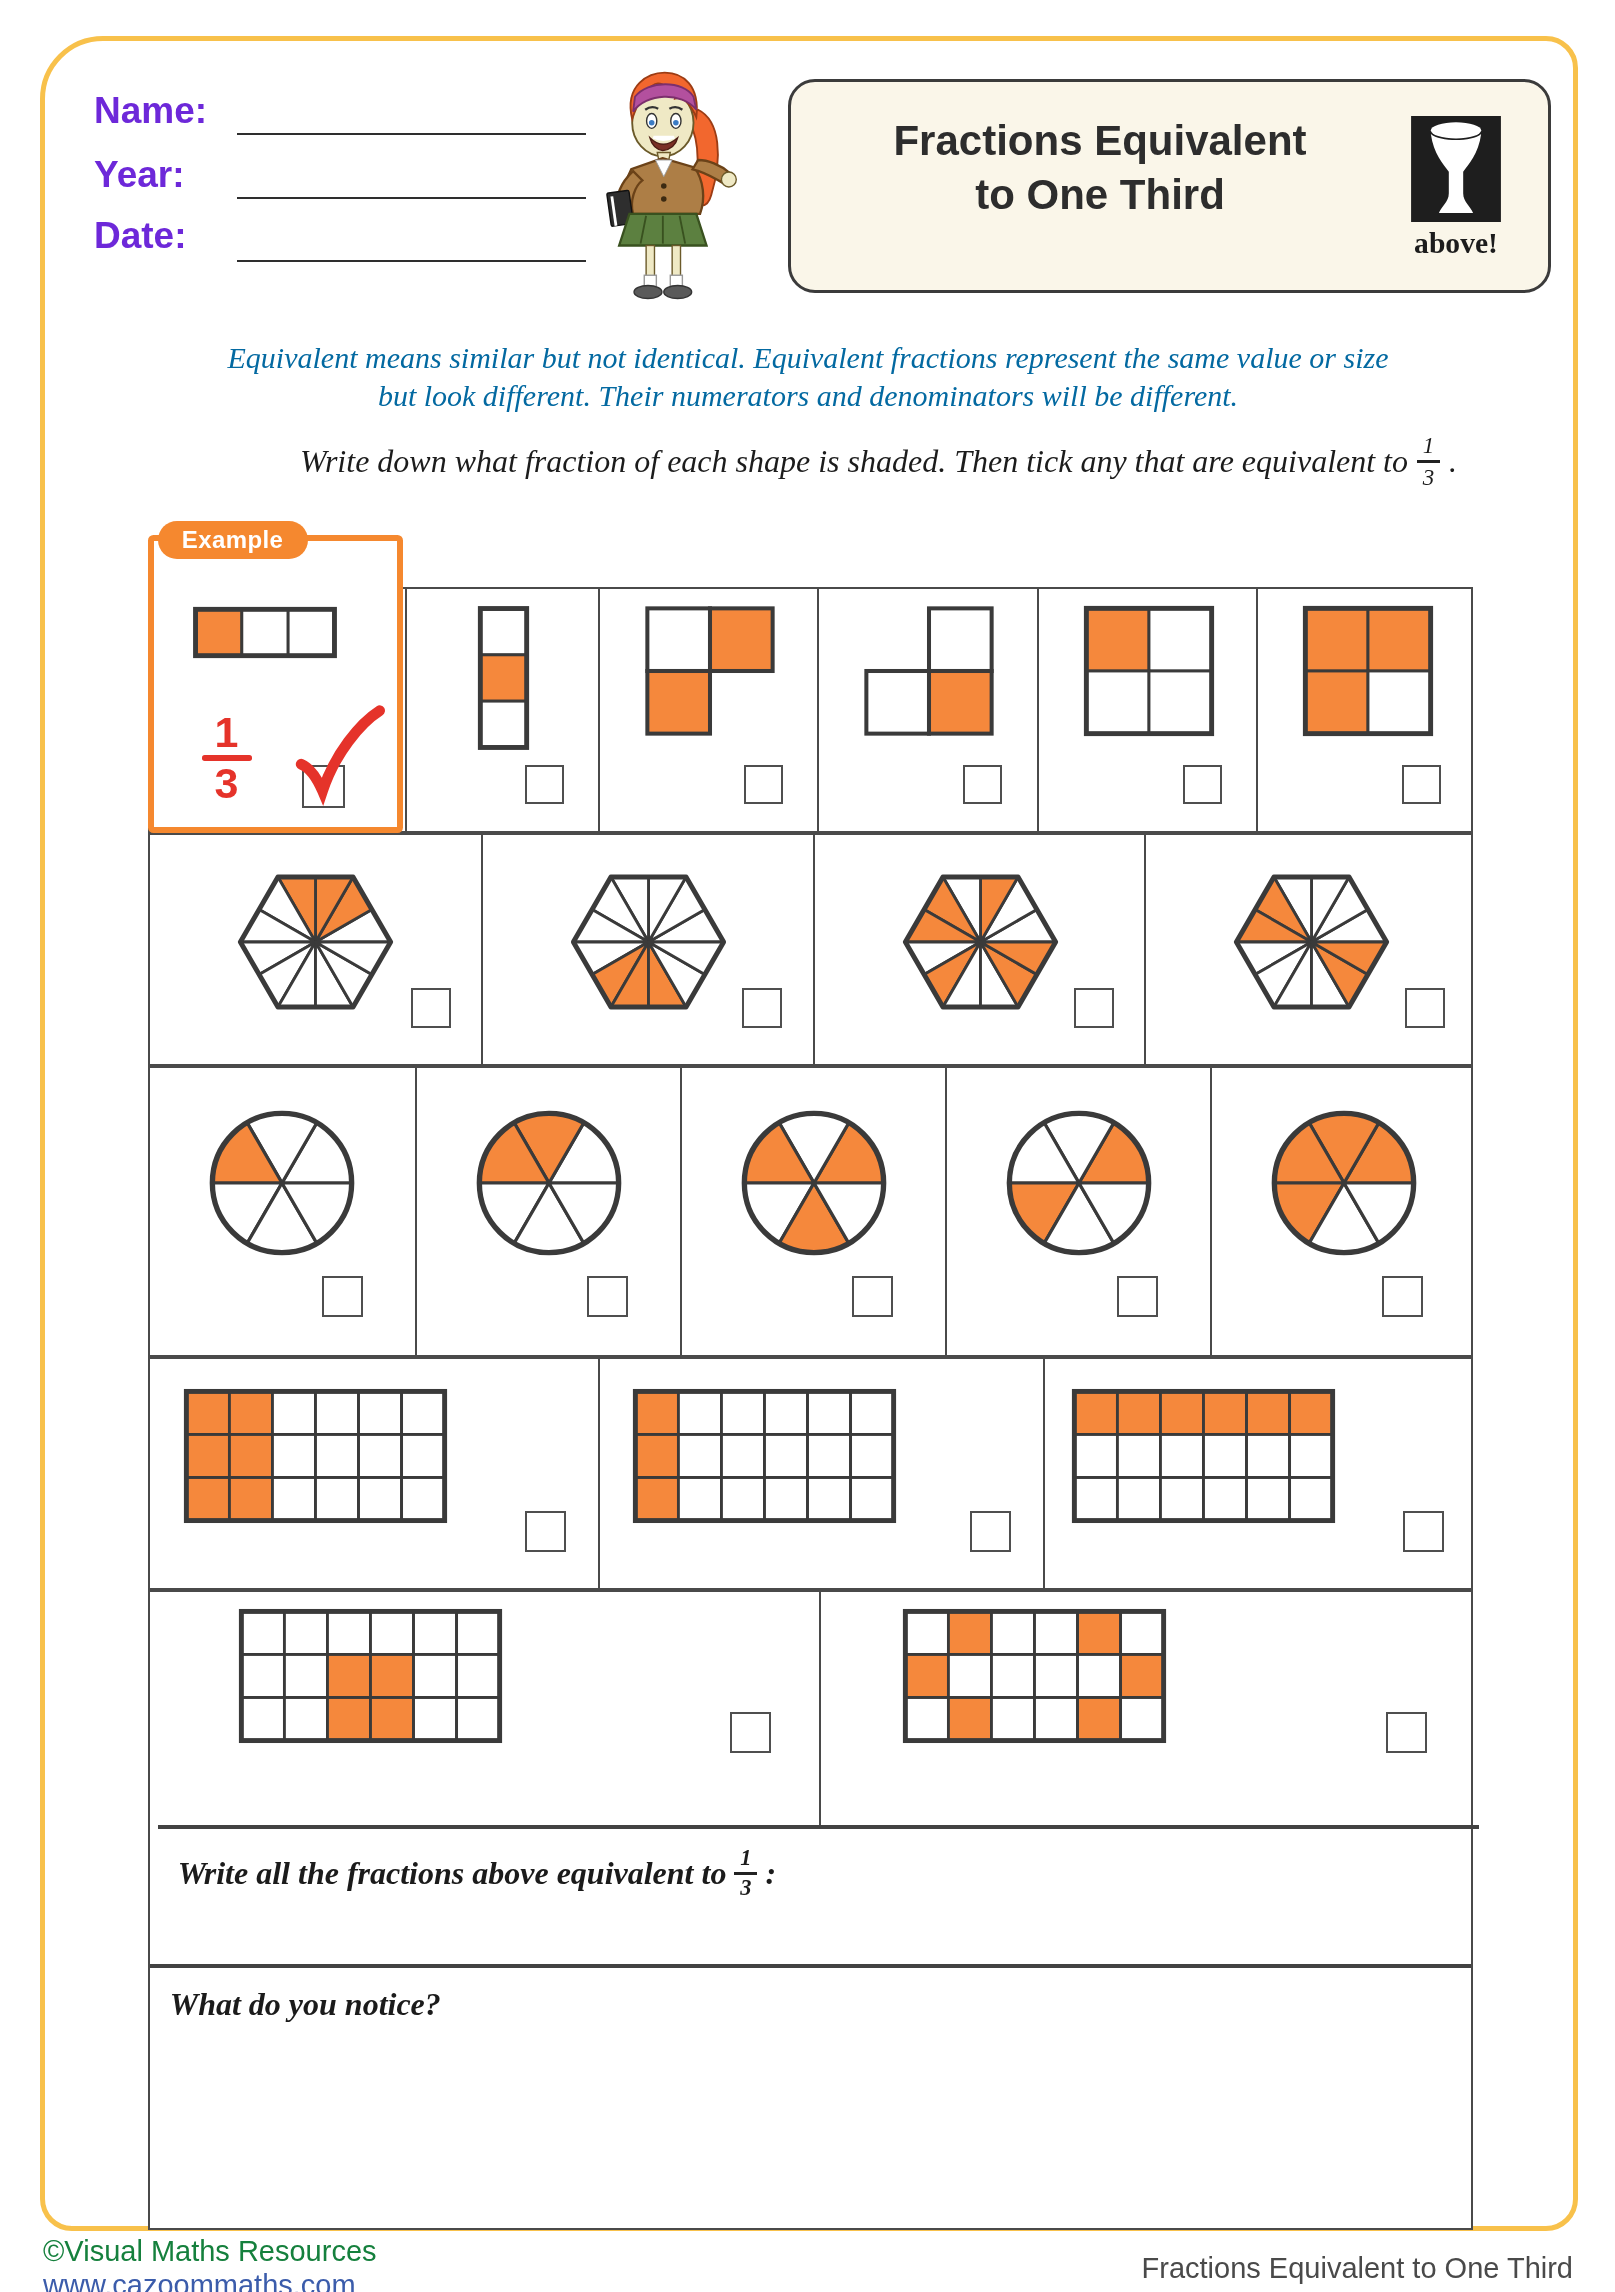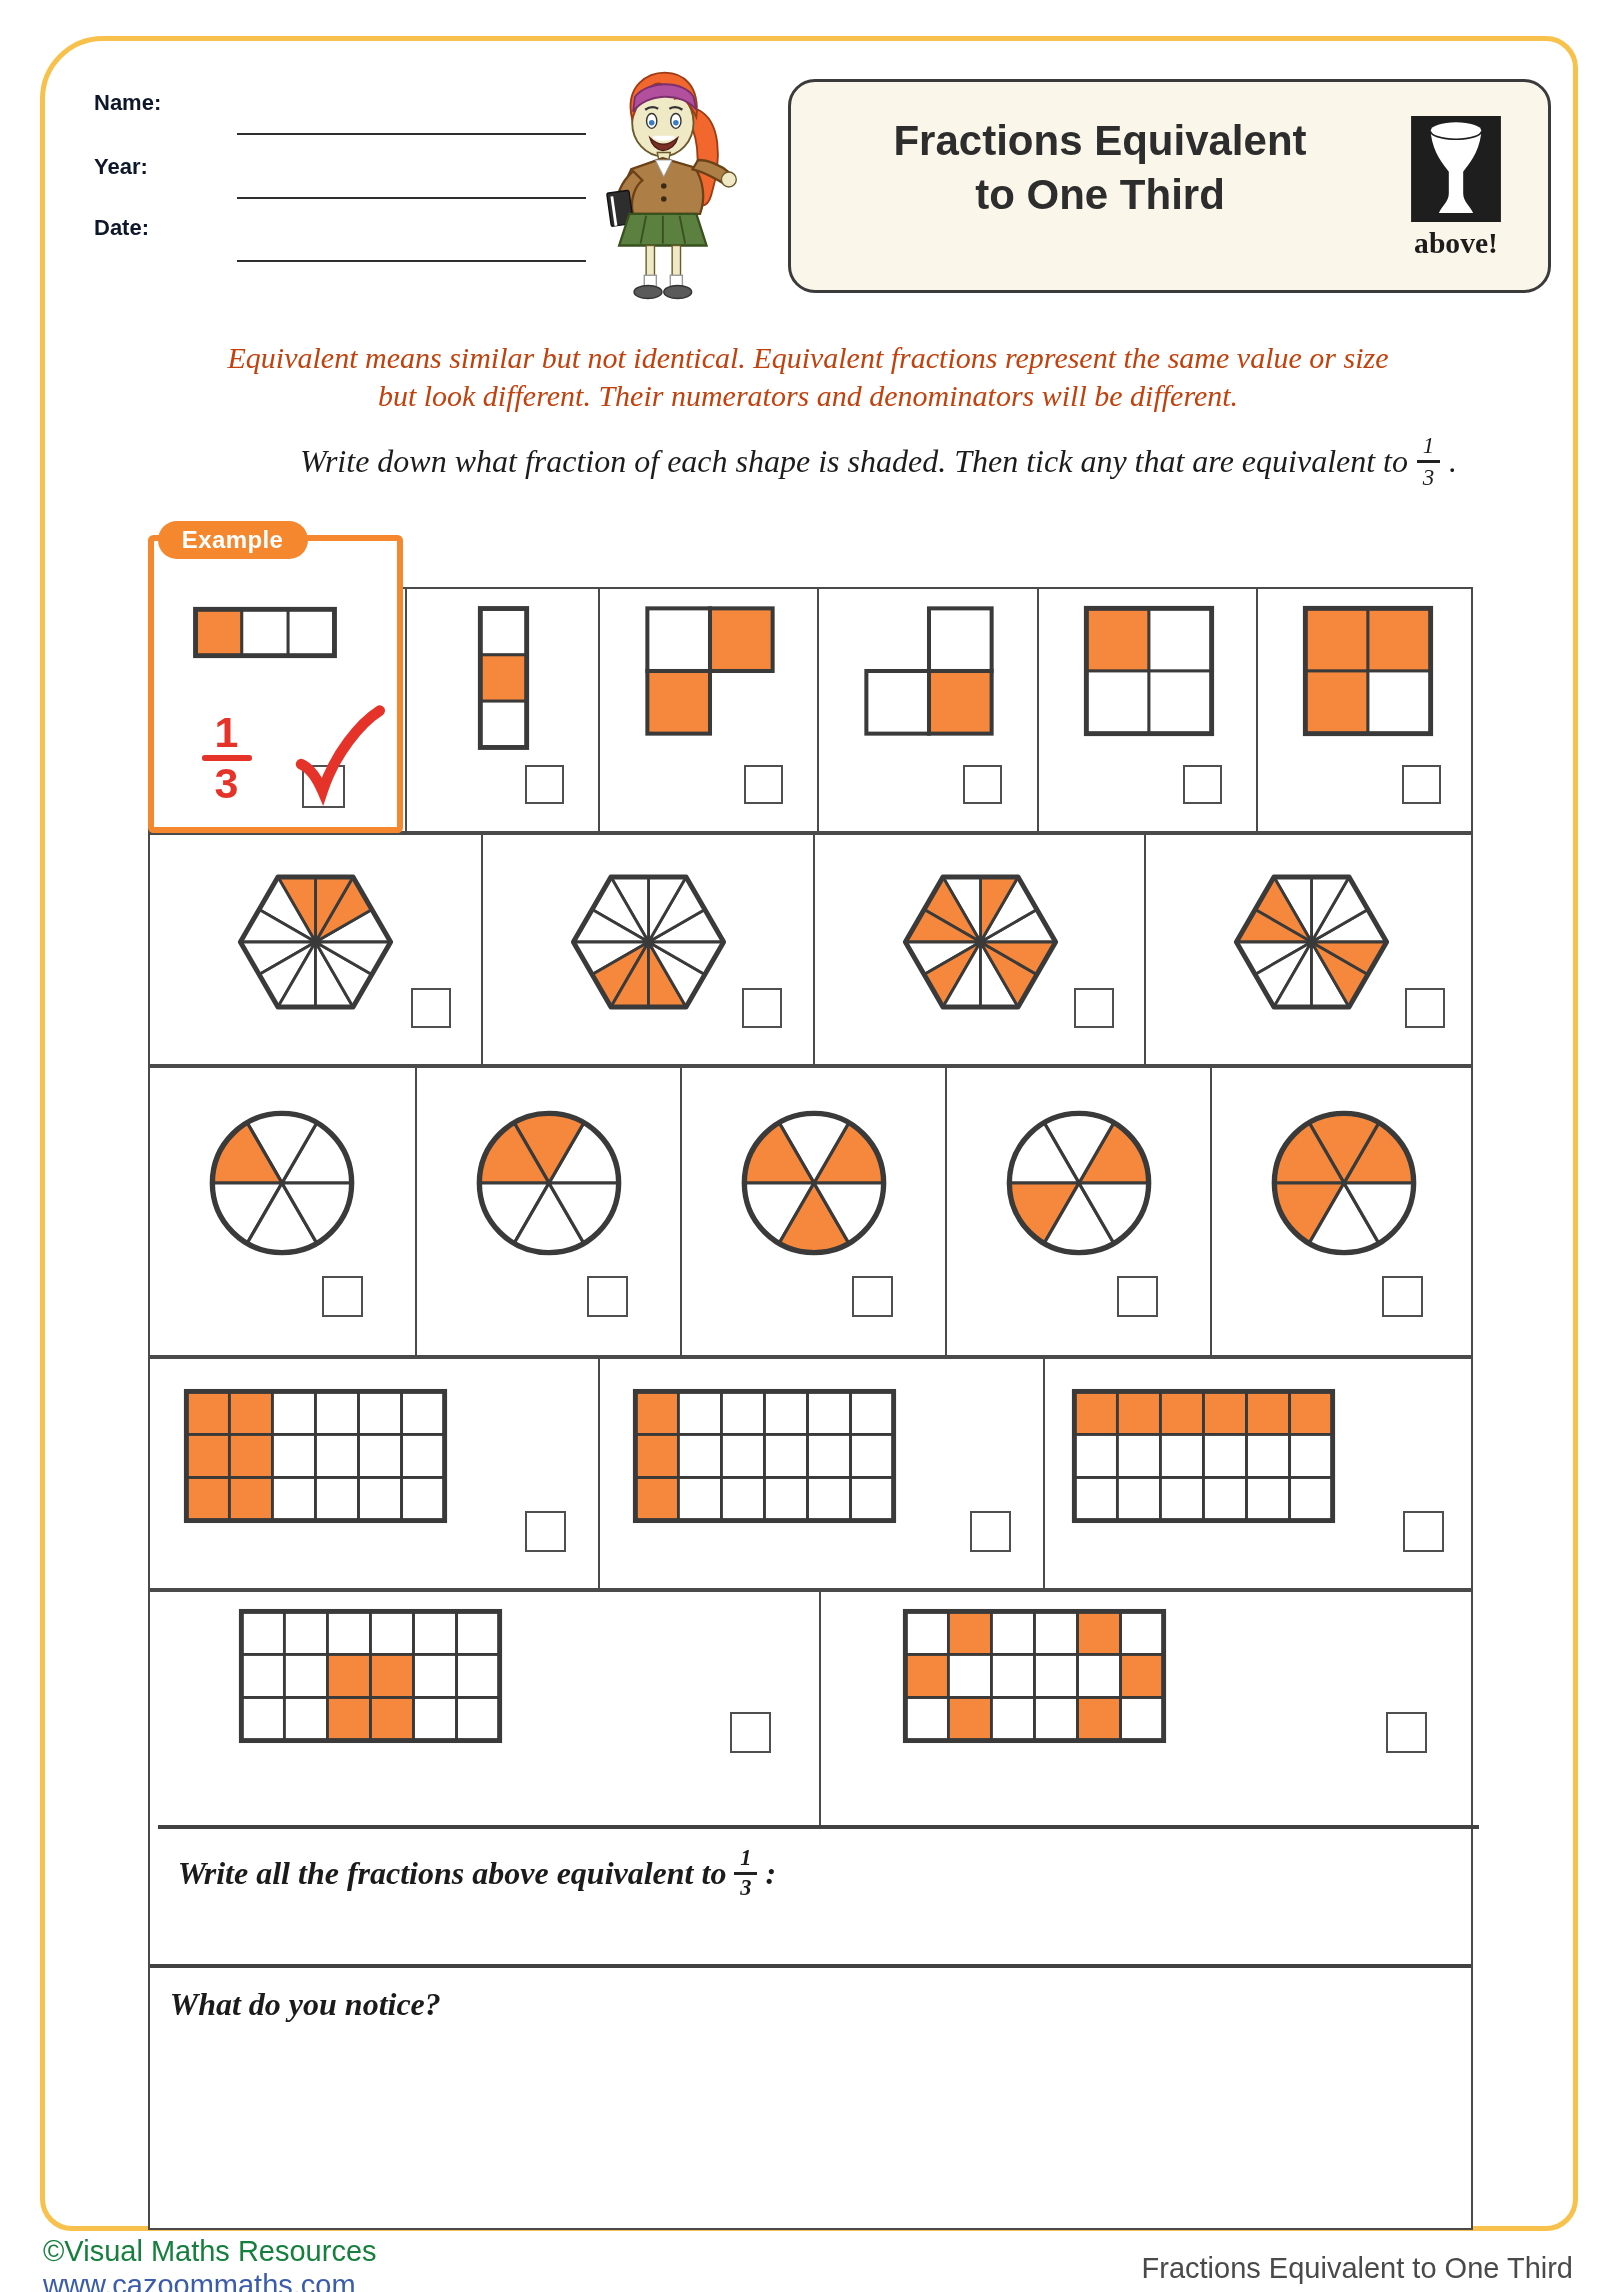--- a/index.html
+++ b/index.html
@@ -1,30 +1,30 @@
 <!DOCTYPE html>
 <html style="font-size:14.3px"><head>
 <meta charset="utf-8">
 <style>
   html,body{margin:0;padding:0;background:#fff;}
   .canvas{position:relative;width:1616px;height:2293px;background:#ffffff;
           font-family:"Liberation Sans",sans-serif;overflow:hidden;}
   .abs{position:absolute;}
   .page-border{position:absolute;left:40px;top:36px;width:1528px;height:2185px;
                border:5.4px solid #F8C14B;border-radius:63px 32px 32px 32px;}
-  .field-label{position:absolute;left:94px;font-size:22px;font-weight:bold;color:#0f172a;}
+  .field-label{position:absolute;left:94px;font-size:37px;font-weight:bold;color:#6d28d9;}
   .field-line{position:absolute;left:237px;width:349px;border-top:2.7px solid #2e2e2e;}
   .title-box{position:absolute;left:788px;top:79px;width:757px;height:208px;background:#FAF6E9;
              border:3.6px solid #3B3B3B;border-radius:27px;}
   .title-text{position:absolute;left:27px;top:32px;width:564px;text-align:center;
               font-size:42px;font-weight:bold;color:#2d2d2d;line-height:54px;}
   .logo-wrap{position:absolute;right:25px;top:34px;width:134px;text-align:center;}
   .logo-text{font-family:"Liberation Serif",serif;font-weight:bold;font-size:29.6px;color:#1c1c1c;margin-top:1.8px;}
   .intro{position:absolute;left:0;top:339px;width:1616px;text-align:center;
-         font-family:"Liberation Serif",serif;font-style:italic;font-size:30px;color:#c2410c;line-height:38px;}
+         font-family:"Liberation Serif",serif;font-style:italic;font-size:30px;color:#0369a1;line-height:38px;}
   .section-pill{position:absolute;left:65px;top:418px;width:215px;height:84px;background:#FBDCB2;
                 border-radius:23px 43px 43px 23px;display:flex;align-items:center;justify-content:center;}
   .section-label{font-family:"Liberation Serif",serif;font-style:italic;font-weight:bold;
                  font-size:40px;color:#1d1d1d;}
   .instruction{position:absolute;left:300px;top:421px;height:81px;display:flex;align-items:center;gap:9px;
                font-family:"Liberation Serif",serif;font-style:italic;font-size:32px;color:#1c1c1c;white-space:nowrap;}
   .frac{display:inline-flex;flex-direction:column;align-items:center;line-height:1;}
   .frac .fn,.frac .fd{font-family:"Liberation Serif",serif;font-style:italic;font-size:23px;color:#1c1c1c;}
   .frac .fbar{height:2.7px;background:#222;width:23px;margin:2.7px 0;}
   .ws-box{position:absolute;left:148px;top:587px;width:1325px;height:1643px;

